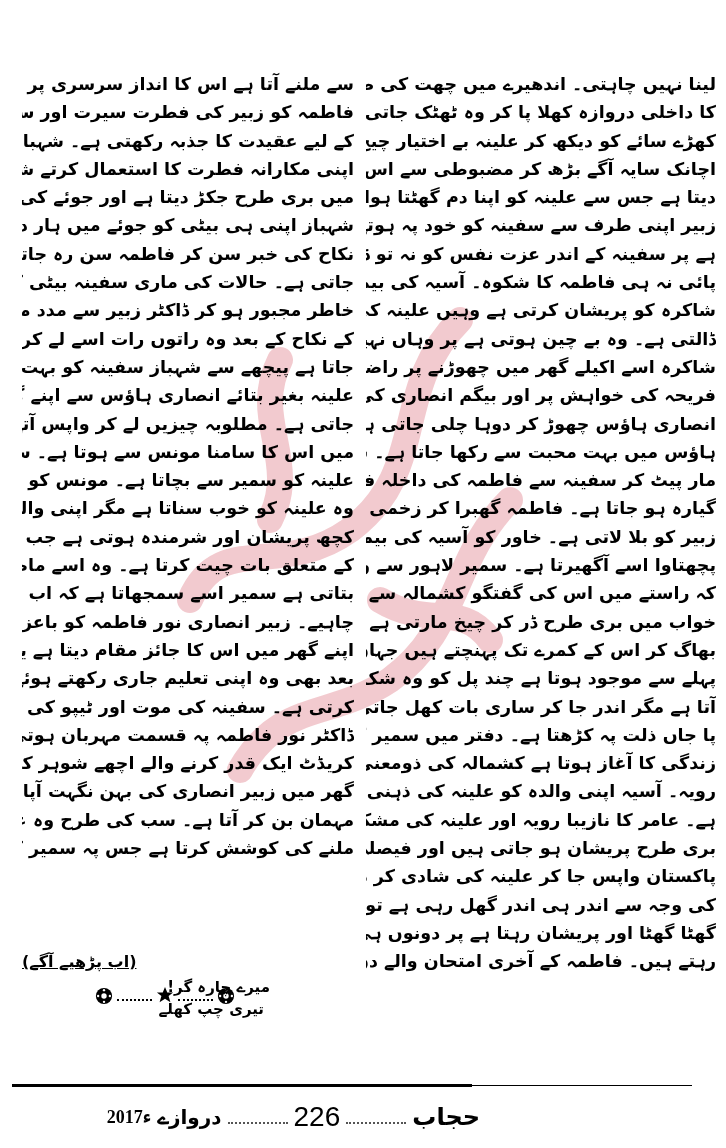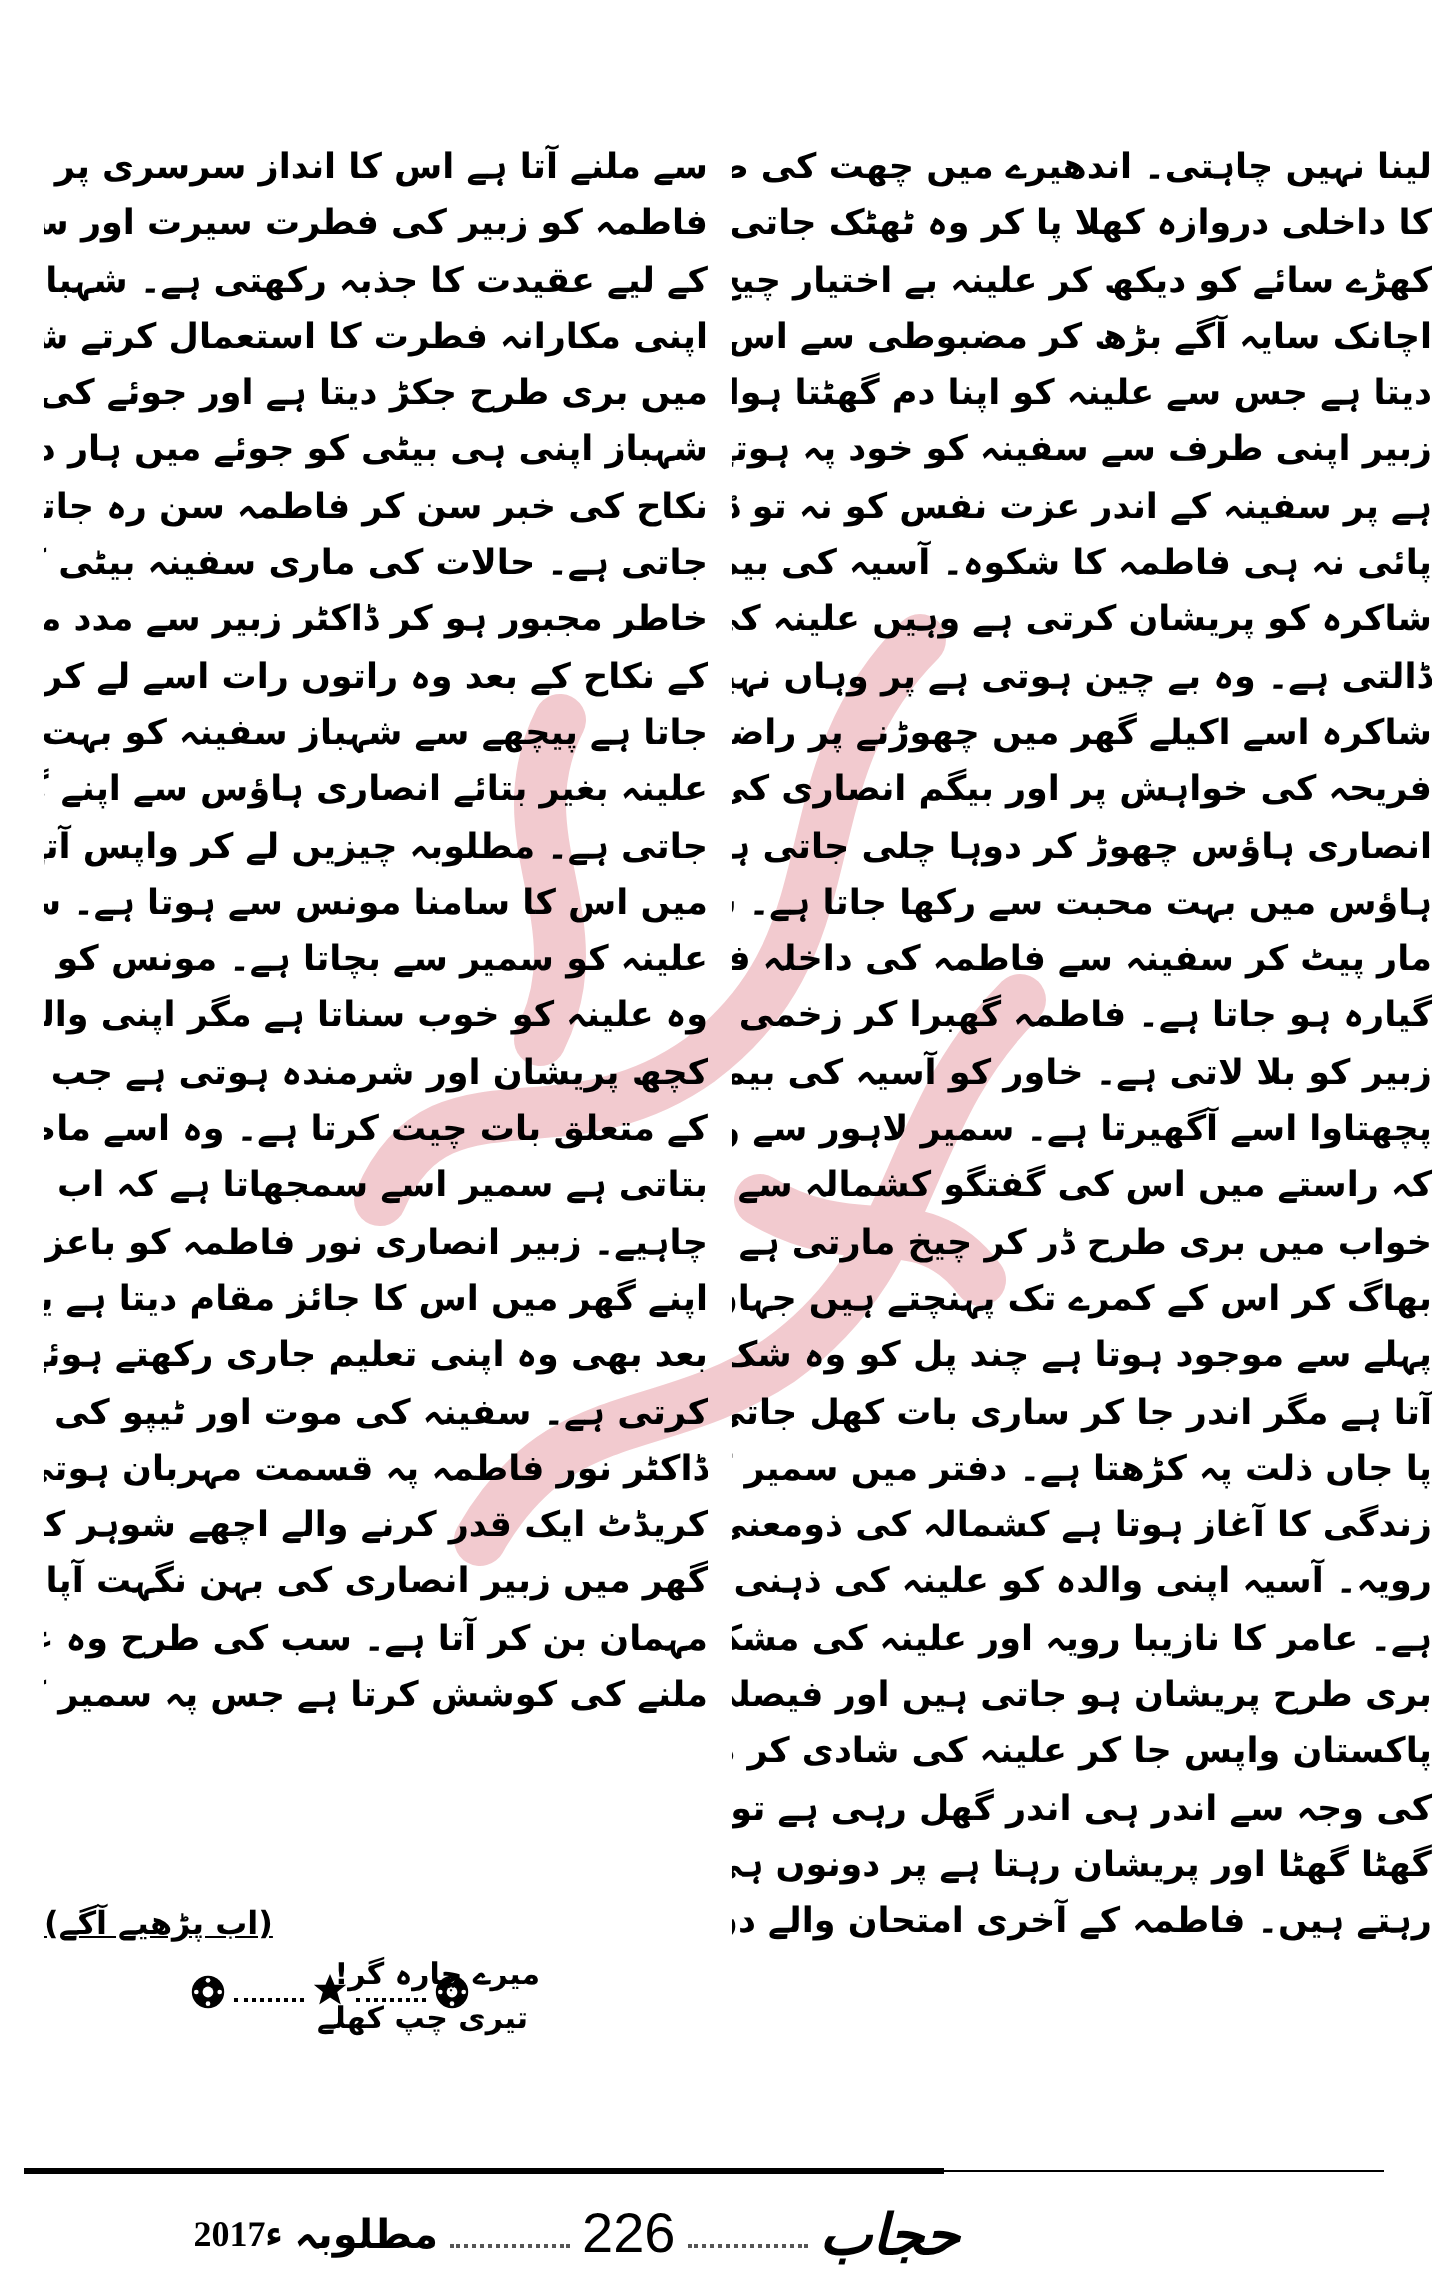--- a/index.html
+++ b/index.html
@@ -33,21 +33,21 @@
     position: absolute; left: 140px; top: 976px; width: 130px; direction: rtl;
     font-size: 15px; font-weight: bold; line-height: 22px; text-align: right;
   }
   .verse .v2 { padding-right: 6px; text-align: right; }
   .rule { position: absolute; left: 12px; top: 1084px; width: 460px; height: 3px; background: #000; }
   .rule-thin { position: absolute; left: 472px; top: 1085px; width: 220px; height: 1px; background: #000; }
   .footer {
     position: absolute; left: 80px; top: 1097px; width: 400px; height: 40px;
     display: flex; align-items: center; direction: rtl; gap: 6px; font-weight: bold;
   }
-  .f-mag { font-size: 28px; font-style: italic; }
+  .f-mag { font-size: 24px; }
   .f-page { font-family: "Liberation Sans", sans-serif; font-size: 28px; font-weight: normal; direction: ltr; }
   .f-month { font-size: 20px; }
   .f-year { font-family: "Liberation Serif", serif; font-size: 18px; direction: ltr; }
   .leader { width: 60px; border-bottom: 2px dotted #555; height: 12px; }
 </style>
 </head>
 <body>
 
 <div class="page">
 
@@ -157,16 +157,16 @@
   </div>
 
   <div class="rule"></div>
   <div class="rule-thin"></div>
 
   <div class="footer">
     <span class="f-mag">حجاب</span>
     <span class="leader"></span>
     <span class="f-page">226</span>
     <span class="leader"></span>
-    <span class="f-month">مطلوبہ</span>
+    <span class="f-month">دروازے</span>
     <span class="f-year">2017ء</span>
   </div>
 </div>
 
 </body></html>

